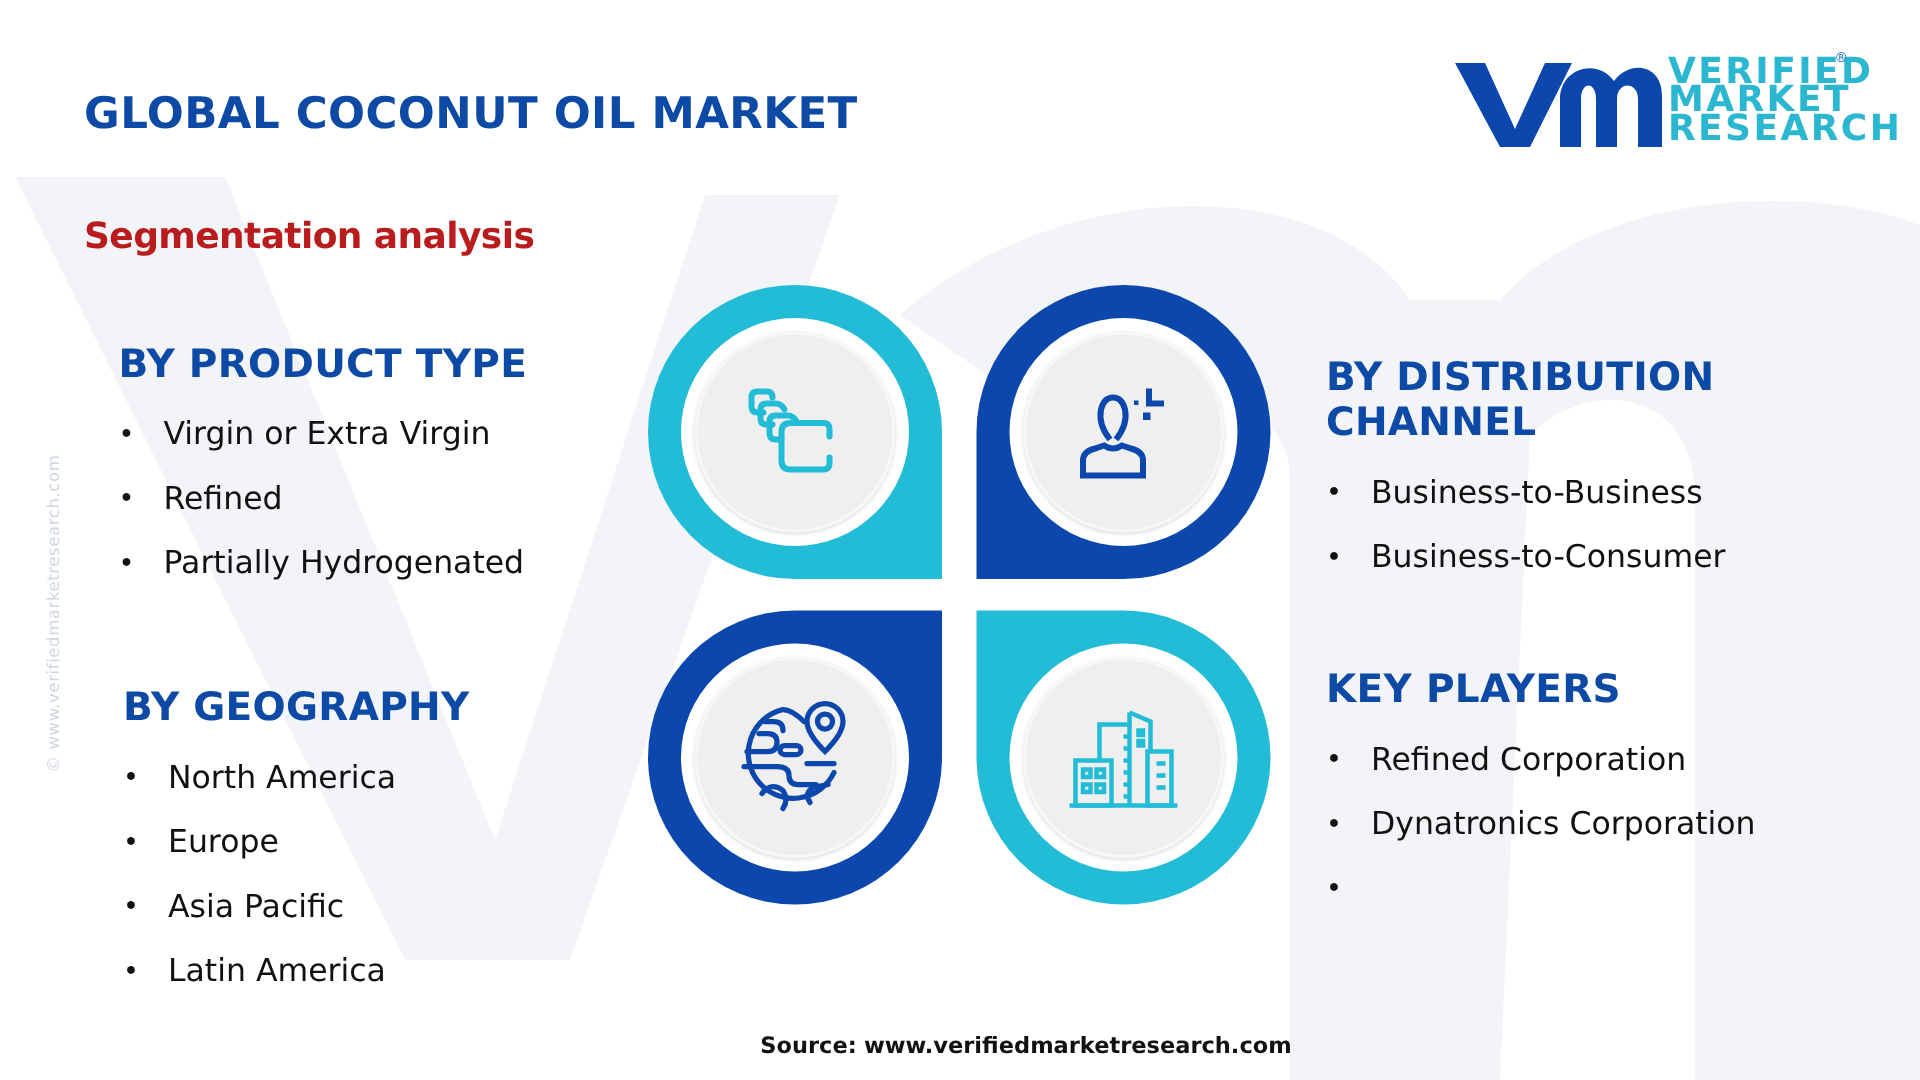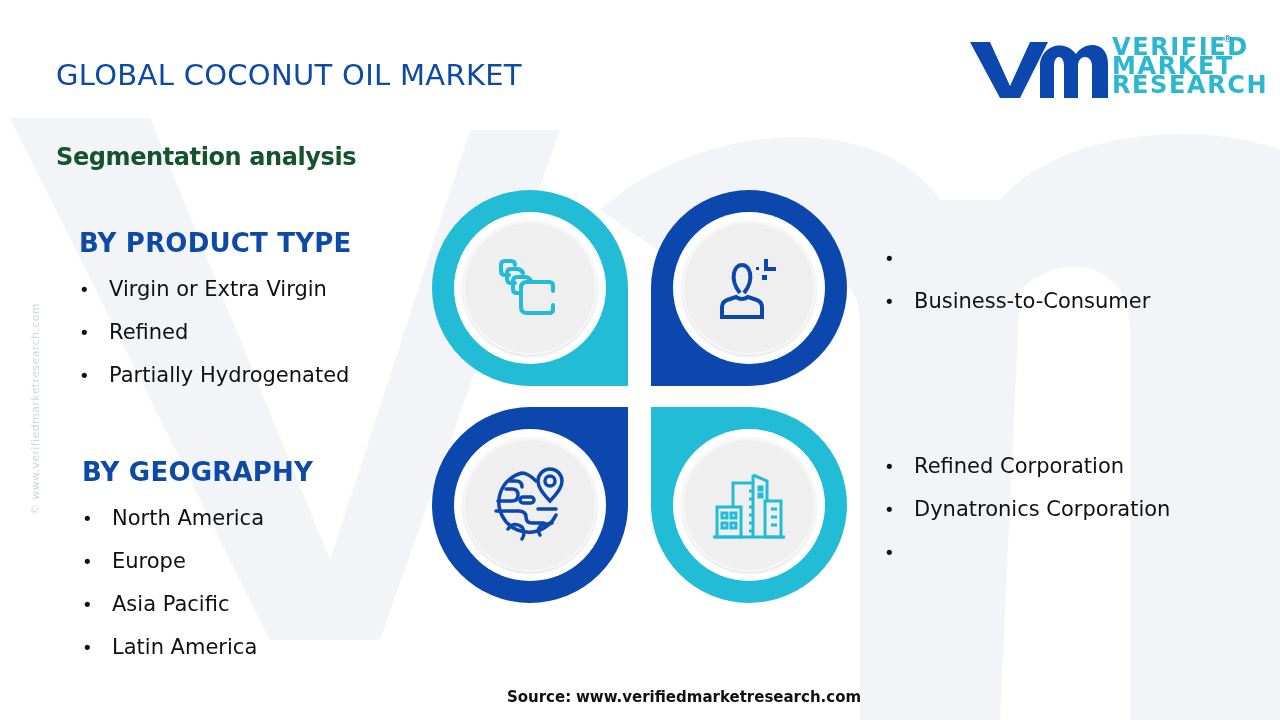--- a/index.html
+++ b/index.html
@@ -1,19 +1,19 @@
 <!DOCTYPE html>
 <html><head>
 <meta charset="utf-8">
 <style>
   html, body { margin:0; padding:0; }
   body { width:1280px; height:720px; overflow:hidden; background:#ffffff; position:relative; font-family:"DejaVu Sans", sans-serif; }
   .bgmark { position:absolute; left:0; top:0; width:1280px; height:720px; z-index:0; }
-  .title { position:absolute; left:56px; top:58px; font-size:29px; font-weight:normal; color:#0d4aa6; letter-spacing:0.3px; z-index:2; }
-  .subtitle { position:absolute; left:56px; top:143px; font-size:24px; font-weight:bold; color:#14532d; letter-spacing:-0.4px; z-index:2;text-align:center; }
+  .title { position:absolute; left:56px; top:58px; font-size:29px; font-weight:bold; color:#0d4aa6; letter-spacing:0.3px; z-index:2; }
+  .subtitle { position:absolute; left:56px; top:143px; font-size:24px; font-weight:bold; color:#b91c1c; letter-spacing:-0.4px; z-index:2;text-align:center; }
   .logo { position:absolute; left:968px; top:36px; width:270px; height:66px; z-index:2; }
   .logo-text { position:absolute; left:1112px; top:38px; color:#2bb7cf; font-weight:bold; font-size:24px; line-height:19px; letter-spacing:1.6px; z-index:2; }
   .logo-reg { position:absolute; left:1223px; top:34px; font-size:9px; color:#1a6fb8; z-index:2; }
   .watermark { position:absolute; left:29px; top:515px; transform-origin:0 0; transform:rotate(-90deg); font-size:11px; color:#cfd6e0; white-space:nowrap; letter-spacing:0.4px; z-index:2; }
   .seg { position:absolute; z-index:2; }
   .seg h3 { margin:0 0 10px 0; font-size:26px; font-weight:bold; color:#0d4aa6; letter-spacing:0.2px; }
   .seg ul { list-style:none; margin:0; padding:0; }
   .seg li { font-size:21px; color:#111111; height:43px; line-height:43px; position:relative; padding-left:30px; white-space:nowrap; }
   .seg li .b { position:absolute; left:0; top:0; font-size:18px; }
   .seg li.cont { padding-left:30px; }
@@ -61,27 +61,29 @@
   <h3>BY GEOGRAPHY</h3>
   <ul>
     <li><span class="b">•</span><span>North America</span></li>
     <li><span class="b">•</span><span>Europe</span></li>
     <li><span class="b">•</span><span>Asia Pacific</span></li>
     <li><span class="b">•</span><span>Latin America</span></li>
   </ul>
 </div>
 
 <div class="seg" style="left:884px; top:237px;">
+  <h3>BY DISTRIBUTION CHANNEL</h3>
   <ul>
-    <li><span class="b">•</span></li>
+    <li><span class="b">•</span><span>Business-to-Business</span></li>
     <li><span class="b">•</span><span>Business-to-Consumer</span></li>
   </ul>
 </div>
 
 <div class="seg" style="left:884px; top:445px;">
+  <h3>KEY PLAYERS</h3>
   <ul>
     <li><span class="b">•</span><span>Refined Corporation</span></li>
     <li><span class="b">•</span><span>Dynatronics Corporation</span></li>
     <li><span class="b">•</span></li>
   </ul>
 </div>
 
 <div class="petal" style="left:432px; top:190px;">
   <div class="outer" style="background:#22bcd7; border-radius:98px 98px 0 98px;"></div>
   <div class="ring"></div>

